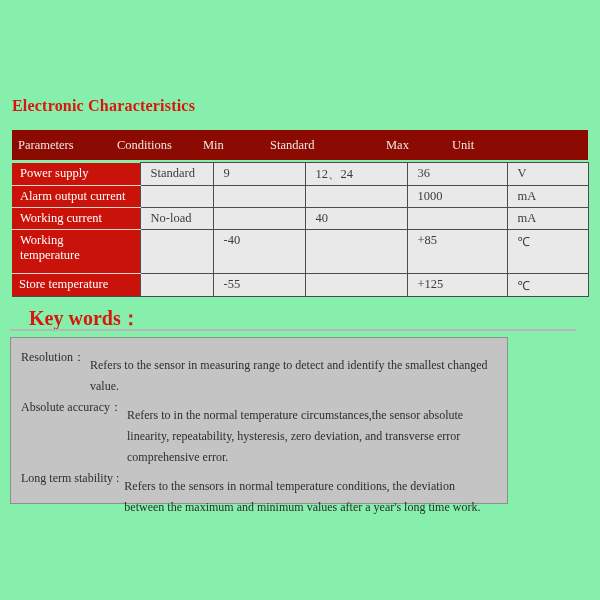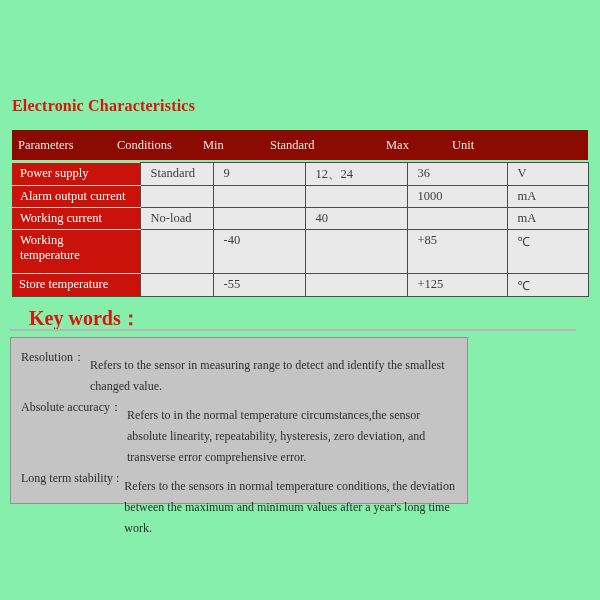--- a/index.html
+++ b/index.html
@@ -62,21 +62,21 @@
   tr.last th.label { border-bottom: 1px solid #4c4c4c; padding-left: 7px; }
   td.data {
     background: #e9e9e9;
     border: 1px solid #4c4c4c;
     padding: 3px 4px 2px 10px; vertical-align: top;
   }
 
   
   .kw-box {
     position: absolute; left: 10px; top: 337px;
-    width: 458px; height: 167px;
+    width: 498px; height: 167px;
     background: #c4c4c4; border: 1px solid #8f8f8f;
     padding: 9px 10px 0 10px;
     font-size: 12px; line-height: 21px; color: #2e2e2e;
   }
   .entry { display: flex; }
   .entry .term { white-space: nowrap; padding-right: 5px; }
   .entry .definition { flex: 1; margin-top: 8px; }
 </style>
 </head>
 <body>

